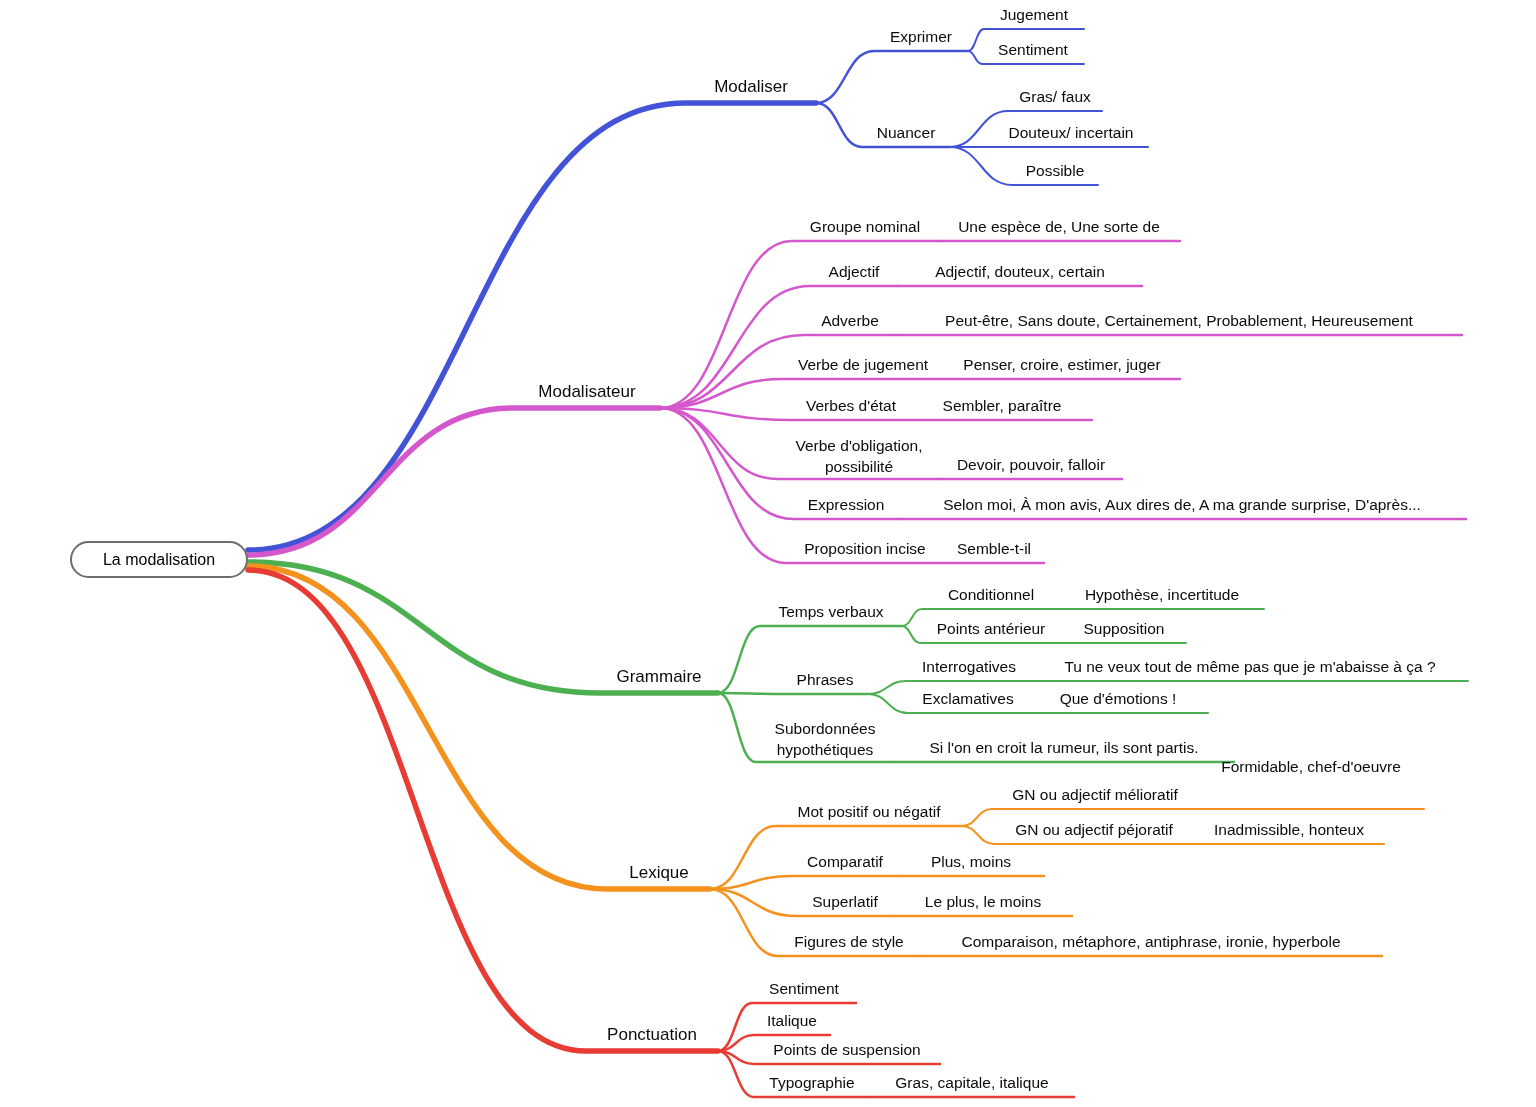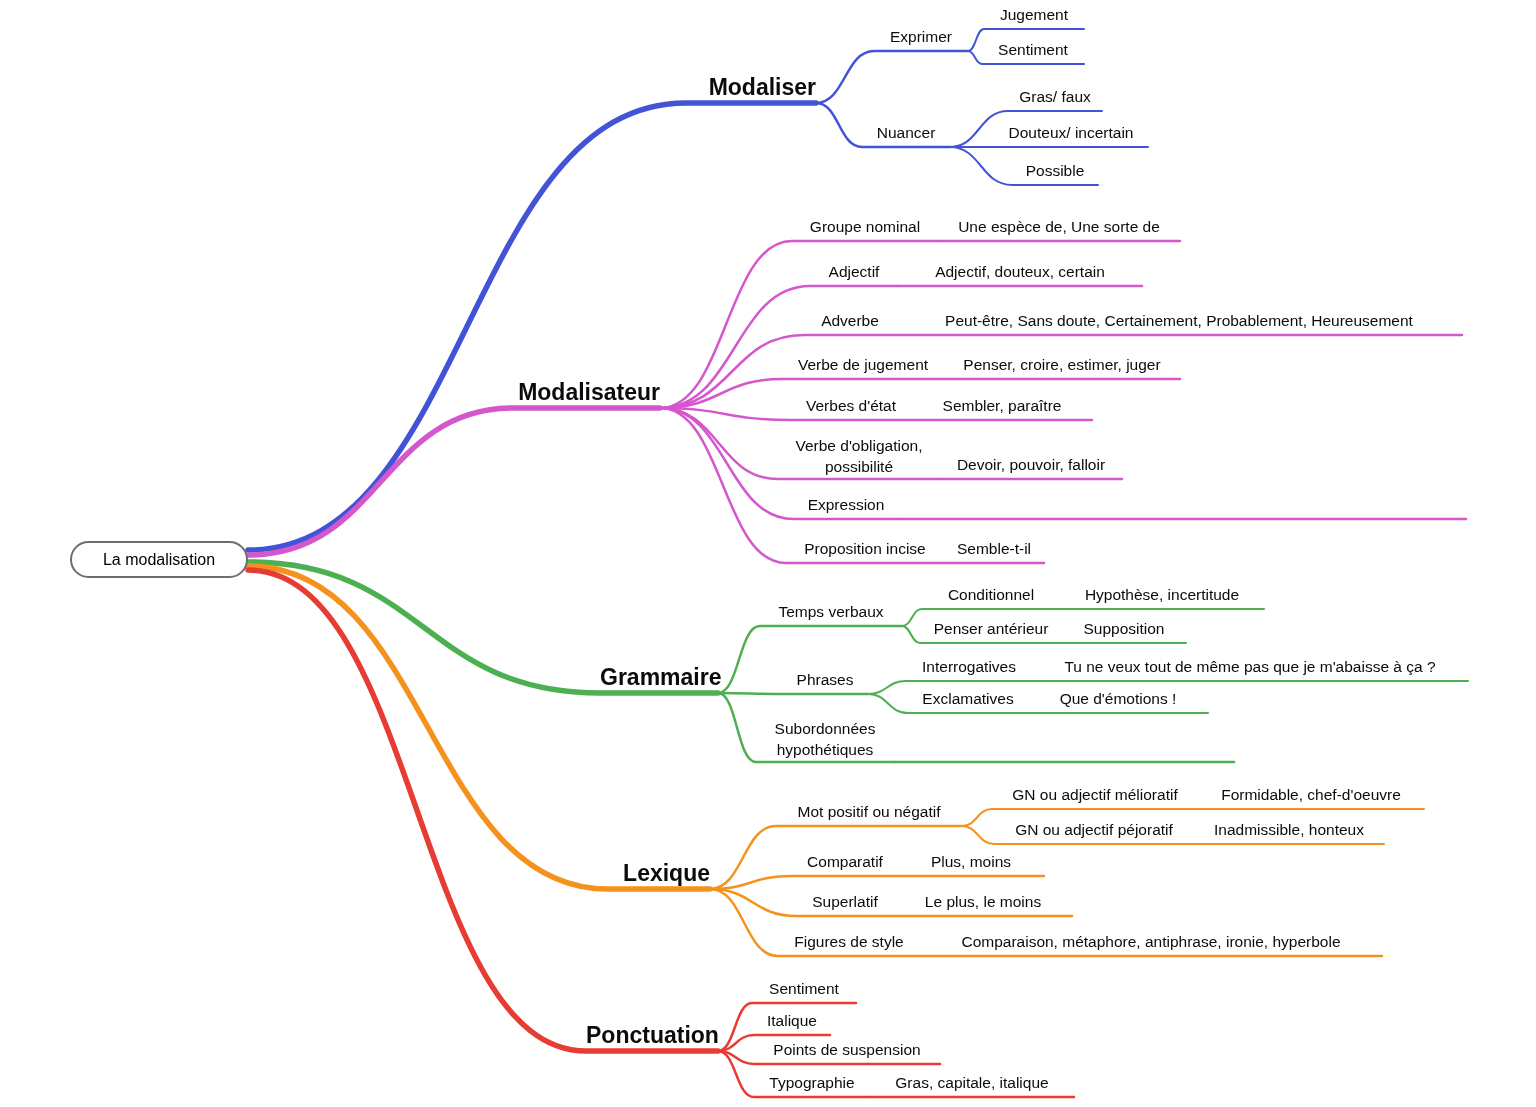--- a/index.html
+++ b/index.html
@@ -3,21 +3,21 @@
 <meta charset="utf-8">
 <style>
   * { margin:0; padding:0; box-sizing:border-box; }
   html,body { background:#ffffff; }
   body { font-family:"Liberation Sans", sans-serif; color:#000; }
   .canvas { position:relative; width:1536px; height:1107px; background:#fff; overflow:hidden; }
   svg.links { position:absolute; left:0; top:0; }
   .label { position:absolute; font-size:15.5px; color:#0b0b0b; text-align:center;
            height:22px; line-height:22px; white-space:nowrap; z-index:2; }
   .label.two { height:42px; line-height:21px; white-space:pre-line; }
-  .label.d1 { font-weight:bold; font-size:23px; height:24px; line-height:24px;text-align:right; }
+  .label.d1 { font-weight:normal; font-size:17px; height:24px; line-height:24px; }
   .root-node { position:absolute; border:2px solid #6e6e6e; border-radius:19px; background:#fff;
                font-size:16px; text-align:center; z-index:3; height:37px; line-height:33px; }
 </style>
 </head>
 <body>
 
 <div class="canvas">
   <svg class="links" id="links" width="1536" height="1107">
       <path d="M 248 550 C 467 550, 467 103, 686 103 h 130" fill="none" stroke="#4353d7" stroke-width="5.5" stroke-linecap="round"></path>
       <path d="M 816 103 C 845 103, 845 51, 874 51 h 94" fill="none" stroke="#4353d7" stroke-width="2.5" stroke-linecap="round"></path>
@@ -96,41 +96,43 @@
   <div class="label" style="left:804px;top:310px;width:92px">Adverbe</div>
   <div class="label" style="left:896px;top:310px;width:566px">Peut-être, Sans doute, Certainement, Probablement, Heureusement</div>
   <div class="label" style="left:782px;top:354px;width:162px">Verbe de jugement</div>
   <div class="label" style="left:944px;top:354px;width:236px">Penser, croire, estimer, juger</div>
   <div class="label" style="left:790px;top:395px;width:122px">Verbes d'état</div>
   <div class="label" style="left:912px;top:395px;width:180px">Sembler, paraître</div>
   <div class="label two" style="left:778px;top:435px;width:162px">Verbe d'obligation,
 possibilité</div>
   <div class="label" style="left:940px;top:454px;width:182px">Devoir, pouvoir, falloir</div>
   <div class="label" style="left:794px;top:494px;width:104px">Expression</div>
+  <div class="label" style="left:898px;top:494px;width:568px">Selon moi, À mon avis, Aux dires de, A ma grande surprise, D'après...</div>
   <div class="label" style="left:786px;top:538px;width:158px">Proposition incise</div>
   <div class="label" style="left:944px;top:538px;width:100px">Semble-t-il</div>
 
   <div class="label d1" style="left:600px;top:665px;width:118px">Grammaire</div>
   <div class="label" style="left:760px;top:601px;width:142px">Temps verbaux</div>
   <div class="label" style="left:922px;top:584px;width:138px">Conditionnel</div>
   <div class="label" style="left:1060px;top:584px;width:204px">Hypothèse, incertitude</div>
-  <div class="label" style="left:920px;top:618px;width:142px">Penser antérieur</div>
+  <div class="label" style="left:920px;top:618px;width:142px">Points antérieur</div>
   <div class="label" style="left:1062px;top:618px;width:124px">Supposition</div>
   <div class="label" style="left:782px;top:669px;width:86px">Phrases</div>
   <div class="label" style="left:906px;top:656px;width:126px">Interrogatives</div>
   <div class="label" style="left:1032px;top:656px;width:436px">Tu ne veux tout de même pas que je m'abaisse à ça ?</div>
   <div class="label" style="left:908px;top:688px;width:120px">Exclamatives</div>
   <div class="label" style="left:1028px;top:688px;width:180px">Que d'émotions !</div>
   <div class="label two" style="left:756px;top:718px;width:138px">Subordonnées
 hypothétiques</div>
+  <div class="label" style="left:894px;top:737px;width:340px">Si l'on en croit la rumeur, ils sont partis.</div>
 
   <div class="label d1" style="left:608px;top:861px;width:102px">Lexique</div>
   <div class="label" style="left:776px;top:801px;width:186px">Mot positif ou négatif</div>
   <div class="label" style="left:992px;top:784px;width:206px">GN ou adjectif mélioratif</div>
-  <div class="label" style="left:1198px;top:784px;width:226px">Formidable, chef-d'oeuvre</div>
+  <div class="label" style="left:1198px;top:756px;width:226px">Formidable, chef-d'oeuvre</div>
   <div class="label" style="left:994px;top:819px;width:200px">GN ou adjectif péjoratif</div>
   <div class="label" style="left:1194px;top:819px;width:190px">Inadmissible, honteux</div>
   <div class="label" style="left:792px;top:851px;width:106px">Comparatif</div>
   <div class="label" style="left:898px;top:851px;width:146px">Plus, moins</div>
   <div class="label" style="left:796px;top:891px;width:98px">Superlatif</div>
   <div class="label" style="left:894px;top:891px;width:178px">Le plus, le moins</div>
   <div class="label" style="left:778px;top:931px;width:142px">Figures de style</div>
   <div class="label" style="left:920px;top:931px;width:462px">Comparaison, métaphore, antiphrase, ironie, hyperbole</div>
 
   <div class="label d1" style="left:586px;top:1023px;width:132px">Ponctuation</div>

